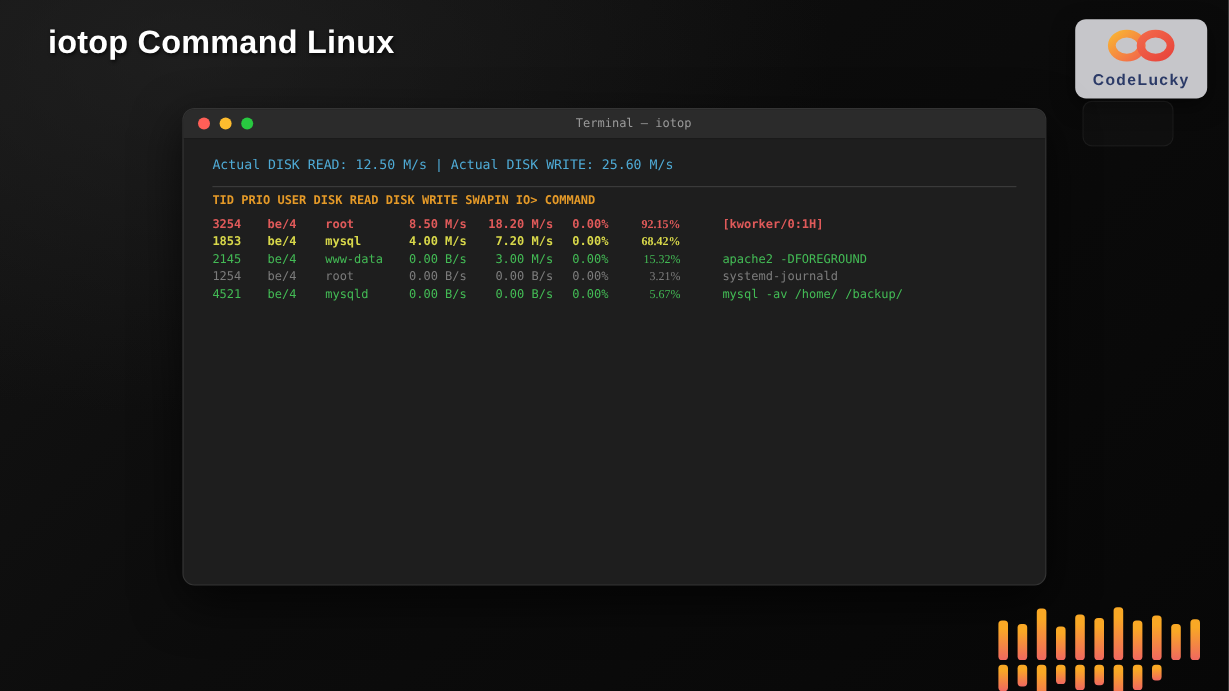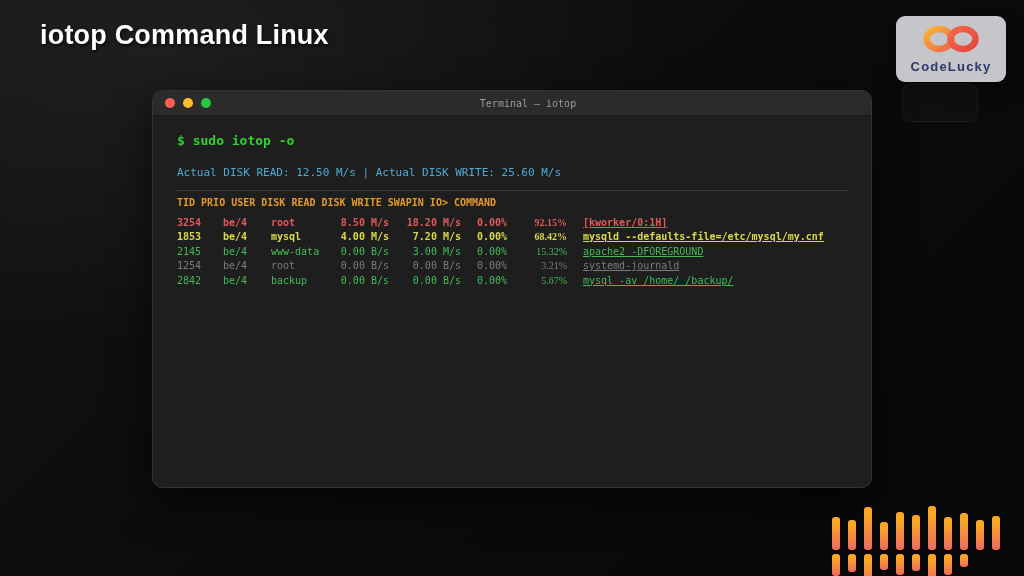--- a/index.html
+++ b/index.html
@@ -56,21 +56,21 @@
   .cols-header{font-size:10px;font-weight:bold;margin:2px 0 8px 0;white-space:pre;}
   .t-row{display:flex;font-size:10px;line-height:14.5px;white-space:pre;}
   .t-row span{display:inline-block;}
   .c-tid{width:46px;}
   .c-prio{width:48px;}
   .c-user{width:66px;}
   .c-read{width:52px;text-align:right;}
   .c-write{width:72px;text-align:right;}
   .c-swap{width:46px;text-align:right;}
   .c-io{width:60px;text-align:right;font-family:Liberation Serif, serif;}
-  .c-cmd{margin-left:16px;text-decoration:underline;}
+  .c-cmd{margin-left:35px;}
   .row-red{font-weight:bold;}
   .row-yellow{font-weight:bold;}
 
   
   .eq{position:absolute;left:832px;top:505px;width:168px;}
   .eq-row{display:flex;gap:8px;align-items:flex-end;height:45px;}
   .eq-row.bottom{align-items:flex-start;height:80px;margin-top:4px;}
   .eq-bar{width:8px;border-radius:3px;}
 </style>
 </head>
@@ -104,30 +104,29 @@
 <div class="term">
   <div class="term-bar">
     <div class="lights">
       <span class="light" id="light-close" style="background: rgb(255, 95, 87);"></span>
       <span class="light" id="light-min" style="background: rgb(254, 188, 46);"></span>
       <span class="light" id="light-max" style="background: rgb(40, 200, 64);"></span>
     </div>
     <div class="term-title">Terminal — iotop</div>
   </div>
   <div class="term-body">
-    <div class="prompt" id="prompt" style="color: rgb(46, 211, 46);">$ sudo iotop -o</div>
     <div class="stat-line" id="stat1" style="color: rgb(79, 171, 214);">Actual DISK READ: 12.50 M/s | Actual DISK WRITE: 25.60 M/s</div>
     <hr class="sep">
     <div class="cols-header" id="colshdr" style="color: rgb(229, 154, 40);">TID PRIO USER DISK READ DISK WRITE SWAPIN IO&gt; COMMAND</div>
     <div id="rows">
         <div class="t-row row-red" style="color: rgb(224, 90, 90);"><span class="c-tid">3254</span><span class="c-prio">be/4</span><span class="c-user">root</span><span class="c-read">8.50 M/s</span><span class="c-write">18.20 M/s</span><span class="c-swap">0.00%</span><span class="c-io">92.15%</span><span class="c-cmd">[kworker/0:1H]</span></div>
-        <div class="t-row row-yellow" style="color: rgb(216, 216, 74);"><span class="c-tid">1853</span><span class="c-prio">be/4</span><span class="c-user">mysql</span><span class="c-read">4.00 M/s</span><span class="c-write">7.20 M/s</span><span class="c-swap">0.00%</span><span class="c-io">68.42%</span><span class="c-cmd">mysqld --defaults-file=/etc/mysql/my.cnf</span></div>
+        <div class="t-row row-yellow" style="color: rgb(216, 216, 74);"><span class="c-tid">1853</span><span class="c-prio">be/4</span><span class="c-user">mysql</span><span class="c-read">4.00 M/s</span><span class="c-write">7.20 M/s</span><span class="c-swap">0.00%</span><span class="c-io">68.42%</span></div>
         <div class="t-row row-green" style="color: rgb(67, 187, 85);"><span class="c-tid">2145</span><span class="c-prio">be/4</span><span class="c-user">www-data</span><span class="c-read">0.00 B/s</span><span class="c-write">3.00 M/s</span><span class="c-swap">0.00%</span><span class="c-io">15.32%</span><span class="c-cmd">apache2 -DFOREGROUND</span></div>
         <div class="t-row row-gray" style="color: rgb(124, 124, 124);"><span class="c-tid">1254</span><span class="c-prio">be/4</span><span class="c-user">root</span><span class="c-read">0.00 B/s</span><span class="c-write">0.00 B/s</span><span class="c-swap">0.00%</span><span class="c-io">3.21%</span><span class="c-cmd">systemd-journald</span></div>
-        <div class="t-row row-green" style="color: rgb(67, 187, 85);"><span class="c-tid">2842</span><span class="c-prio">be/4</span><span class="c-user">backup</span><span class="c-read">0.00 B/s</span><span class="c-write">0.00 B/s</span><span class="c-swap">0.00%</span><span class="c-io">5.67%</span><span class="c-cmd">mysql -av /home/ /backup/</span></div>
+        <div class="t-row row-green" style="color: rgb(67, 187, 85);"><span class="c-tid">4521</span><span class="c-prio">be/4</span><span class="c-user">mysqld</span><span class="c-read">0.00 B/s</span><span class="c-write">0.00 B/s</span><span class="c-swap">0.00%</span><span class="c-io">5.67%</span><span class="c-cmd">mysql -av /home/ /backup/</span></div>
       </div>
   </div>
 </div>
 
 <div class="eq">
   <div class="eq-row" id="eq-top">
       <div class="eq-bar" style="height: 33px; background: linear-gradient(rgb(249, 168, 37) 20%, rgb(240, 104, 96) 100%);"></div>
       <div class="eq-bar" style="height: 30px; background: linear-gradient(rgb(249, 168, 37) 20%, rgb(240, 104, 96) 100%);"></div>
       <div class="eq-bar" style="height: 43px; background: linear-gradient(rgb(249, 168, 37) 20%, rgb(240, 104, 96) 100%);"></div>
       <div class="eq-bar" style="height: 28px; background: linear-gradient(rgb(249, 168, 37) 20%, rgb(240, 104, 96) 100%);"></div>

